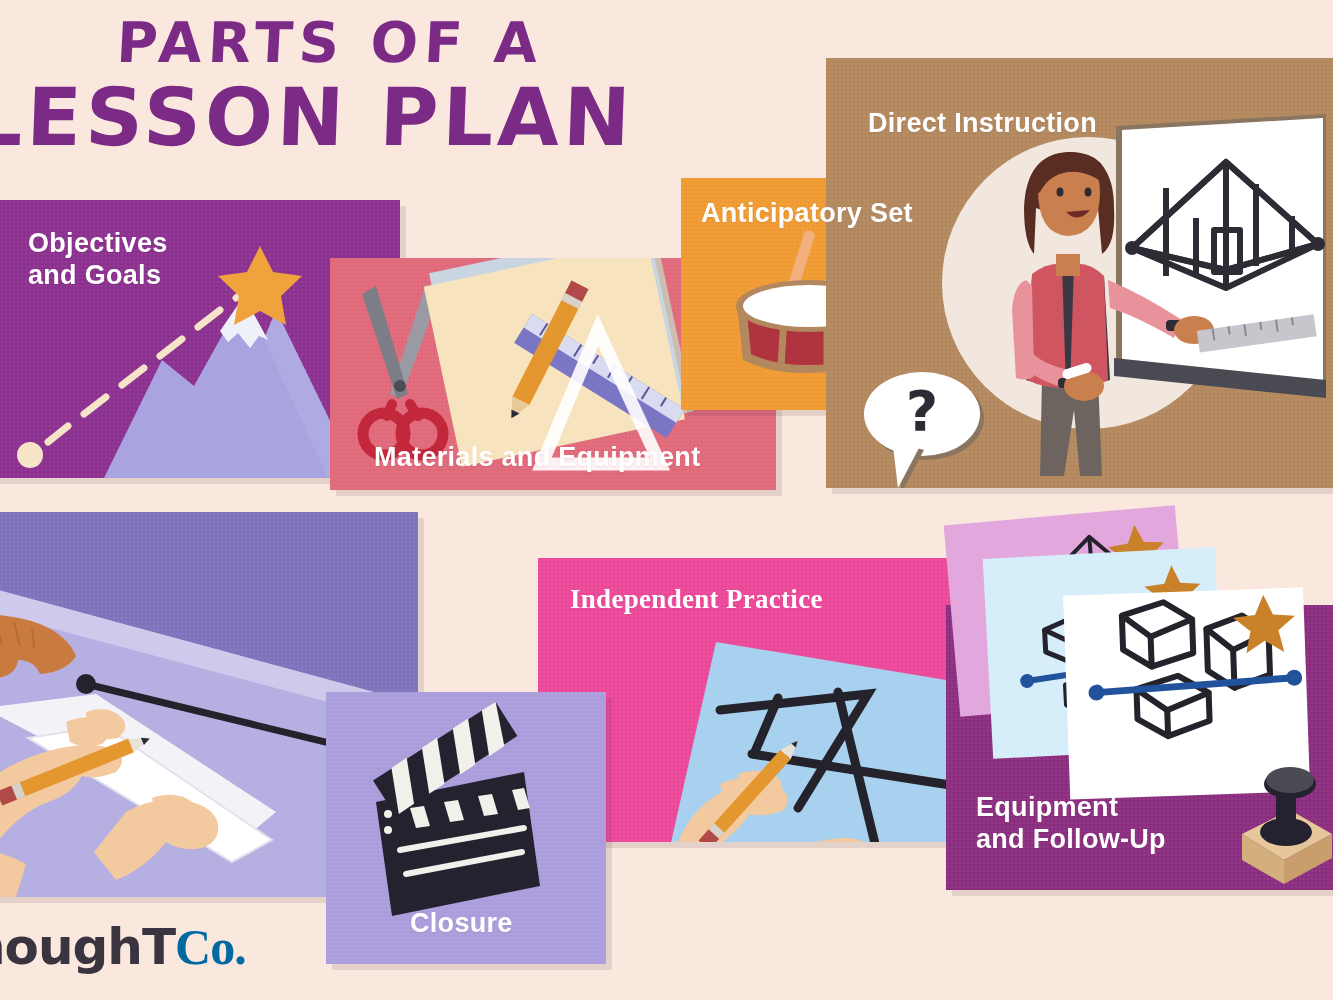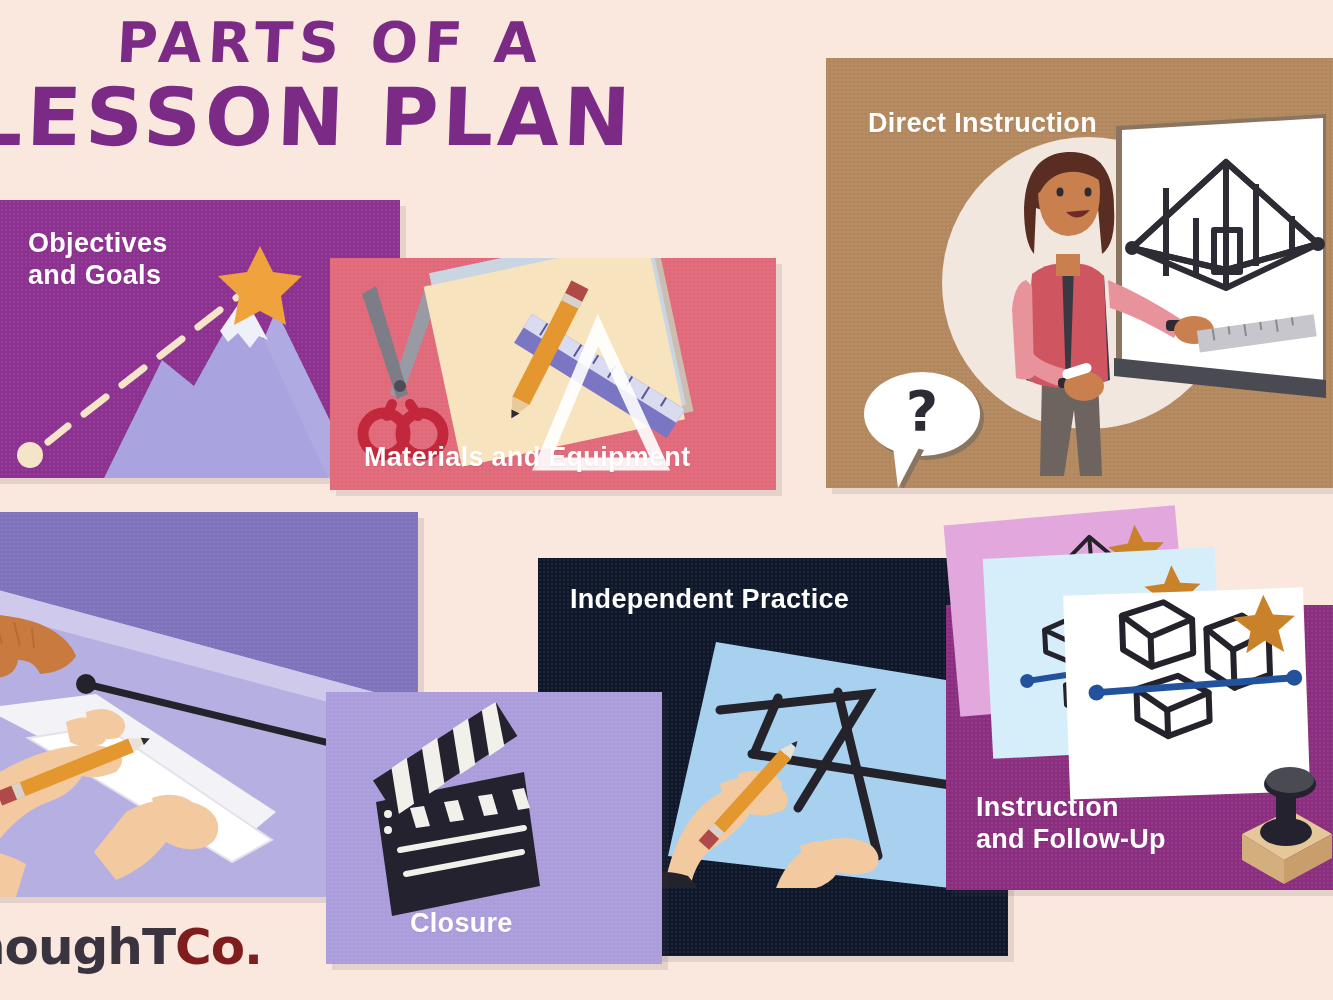--- a/index.html
+++ b/index.html
@@ -63,21 +63,21 @@
     left: -24px; top: 200px; width: 424px; height: 278px;
     background: #8c3190;
   }
   #p-objectives .lbl { left: 52px; top: 28px; font-size: 27px; }
 
   
   #p-materials {
     left: 330px; top: 258px; width: 446px; height: 232px;
     background: #e0697a;
   }
-  #p-materials .lbl { left: 34px; bottom: 16px; top: auto; font-size: 27px; }
+  #p-materials .lbl { left: 44px; bottom: 16px; top: auto; font-size: 27px; }
 
   
   #p-anticipatory {
     left: 681px; top: 178px; width: 272px; height: 232px;
     background: #ef9a32;
   }
   #p-anticipatory .lbl { left: 20px; top: 20px; font-size: 27px; }
 
   
   #p-direct {
@@ -88,49 +88,50 @@
 
   
   #p-guided {
     left: -24px; top: 512px; width: 442px; height: 385px;
     background: #7f73bc;
   }
   #p-guided .lbl { left: 180px; top: 34px; font-size: 27px; }
 
   
   #p-closure {
-    left: 326px; top: 692px; width: 336px; height: 272px;
+    left: 326px; top: 692px; width: 280px; height: 272px;
     background: #ab9ddc;
   }
   #p-closure .lbl { left: 84px; bottom: 24px; top: auto; font-size: 27px; }
 
   
   #p-independent {
-    left: 538px; top: 558px; width: 470px; height: 398px;
-    background: #0f172a;
+    left: 538px; top: 558px; width: 470px; height: 284px;
+    background: #ec4899;
+    font-family: Liberation Serif, serif;
   }
   #p-independent .lbl { left: 32px; top: 26px; font-size: 27px; }
 
   
   #p-assessment {
     left: 946px; top: 605px; width: 387px; height: 285px;
     background: #8b2e7f;
   }
   #p-assessment .lbl { left: 30px; bottom: 34px; top: auto; font-size: 27px; }
 
   
   #logo {
     position: absolute; left: -30px; bottom: 24px;
     font-size: 50px; font-weight: 700;
     letter-spacing: -1px;
     z-index: 70;
     font-family: "DejaVu Sans", sans-serif;
   }
   #logo .t1 { color: #3a3441; }
-  #logo .t2 { color: #7f1d1d; }
+  #logo .t2 { color: #0369a1; font-family: Liberation Serif, serif; }
   .noise {
     position: absolute; inset: 0;
     opacity: .07; pointer-events: none;
     background-image: radial-gradient(rgba(255,255,255,.9) 1px, transparent 1px);
     background-size: 4px 4px;
   }
 </style>
 </head>
 <body>
 
@@ -214,20 +215,43 @@
         <rect x="196" y="28" width="19" height="14" fill="#b04a4a"></rect>
         <rect x="196" y="42" width="19" height="8" fill="#d7d2cc"></rect>
         <polygon points="196,158 215,158 205,178" fill="#e8c99a"></polygon>
         <polygon points="201,170 210,170 205,178" fill="#2b2b33"></polygon>
       </g>
     </svg>
 
     <div class="panel-label lbl">Materials and Equipment</div>
   </div>
 
+  <div class="panel" id="p-anticipatory">
+    <div class="noise"></div>
+
+    <svg width="272" height="232" style="position:absolute;left:0;top:0;">
+
+      <g stroke="#f2b07e" stroke-width="11" stroke-linecap="round">
+        <line x1="106" y1="128" x2="128" y2="58"></line>
+        <line x1="128" y1="128" x2="186" y2="62"></line>
+      </g>
+
+      <path d="M56 128 Q110 104 200 118 L192 186 Q110 206 62 182 Z" fill="#b3885e"></path>
+      <path d="M66 134 Q114 114 190 126 L184 180 Q112 196 70 176 Z" fill="#b03440"></path>
+      <g stroke="#b3885e" stroke-width="7">
+        <line x1="104" y1="122" x2="100" y2="190"></line>
+        <line x1="146" y1="124" x2="146" y2="190"></line>
+      </g>
+
+      <ellipse cx="128" cy="128" rx="73" ry="26" fill="#b3885e"></ellipse>
+      <ellipse cx="128" cy="128" rx="66" ry="21" fill="#ffffff"></ellipse>
+    </svg>
+
+    <div class="panel-label lbl">Anticipatory Set</div>
+  </div>
 
   <div class="panel" id="p-direct">
     <div class="noise"></div>
 
     <svg width="507" height="430" style="position:absolute;left:0;top:0;">
 
       <circle cx="262" cy="225" r="146" fill="#f2e7df"></circle>
 
       <g>
         <polygon points="290,68 500,56 500,330 290,308" fill="#8a7560"></polygon>
@@ -424,21 +448,21 @@
         <polygon points="152,104 166,102 172,122 158,124"></polygon>
         <polygon points="186,98 198,96 204,116 192,118"></polygon>
       </g>
     </svg>
 
     <div class="panel-label lbl">Closure</div>
   </div>
 
   <div class="panel" id="p-assessment">
     <div class="noise"></div>
-    <div class="panel-label lbl">Instruction
+    <div class="panel-label lbl">Equipment
 and Follow-Up</div>
   </div>
 
   <svg width="400" height="300" style="position:absolute;left:940px;top:505px;z-index:35;">
 
     <g transform="rotate(-5 150 110)">
       <rect x="12" y="8" width="232" height="192" fill="#e2a8dd"></rect>
       <g stroke="#24222b" stroke-width="4" fill="none" stroke-linejoin="round">
         <path d="M56 82 L80 50 L112 78"></path>
         <path d="M110 72 L156 32 L200 76"></path>

